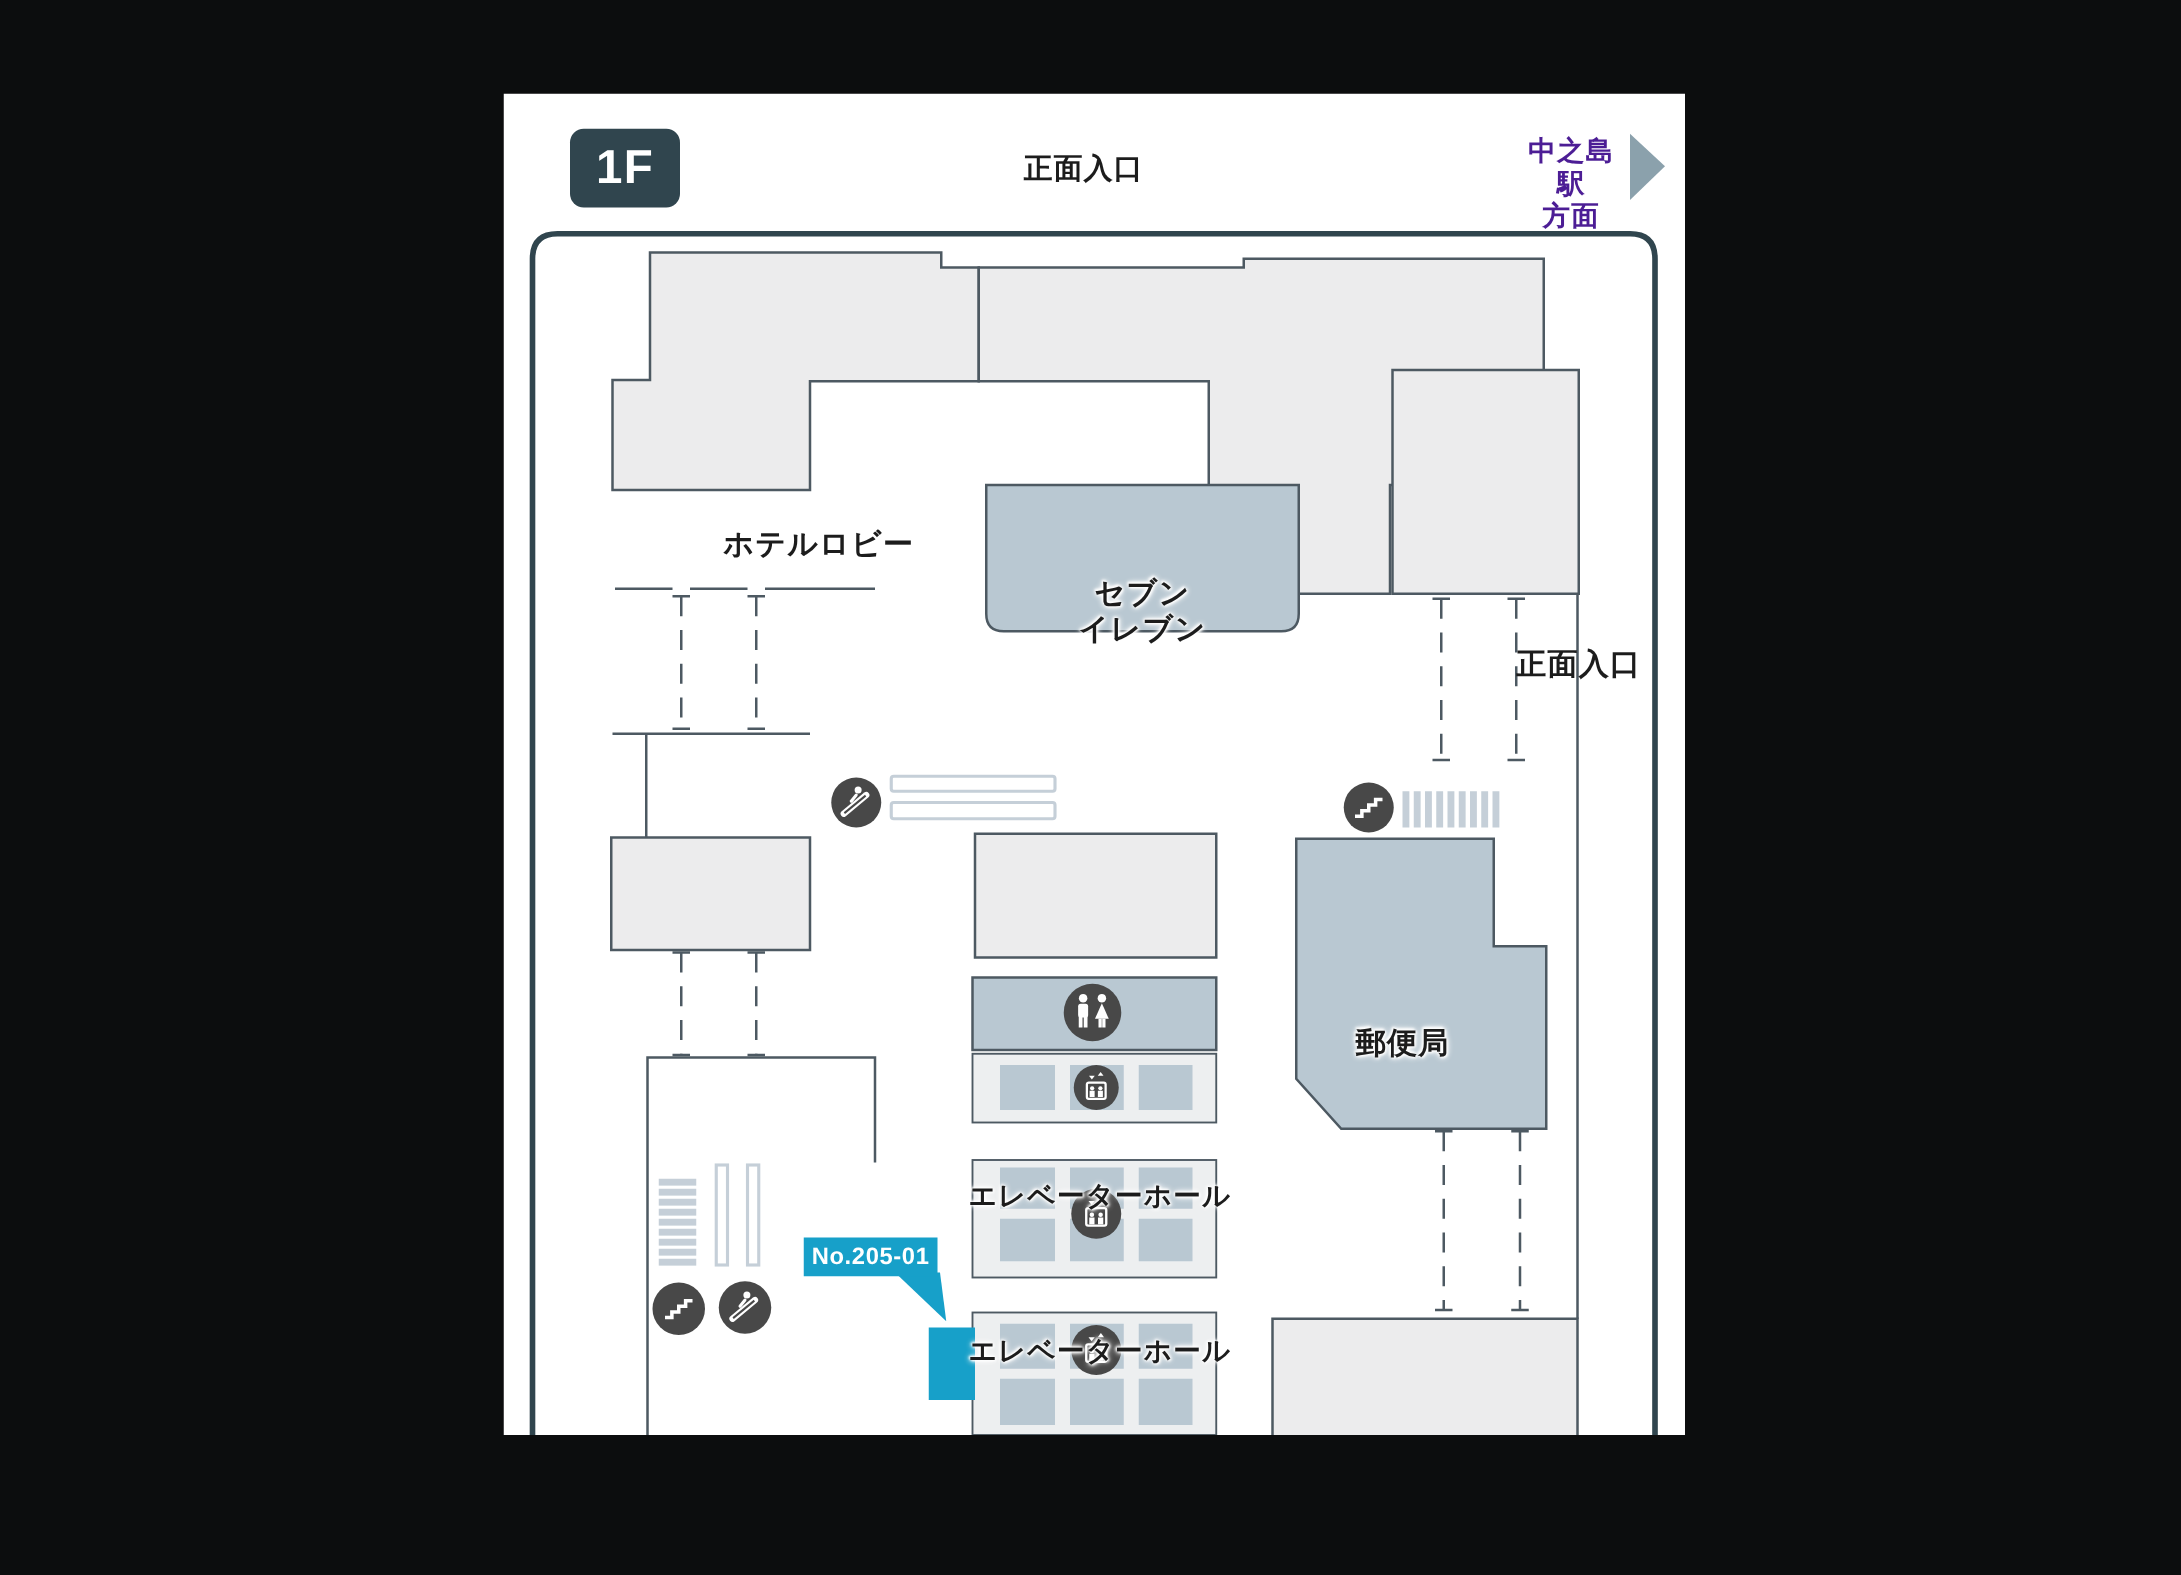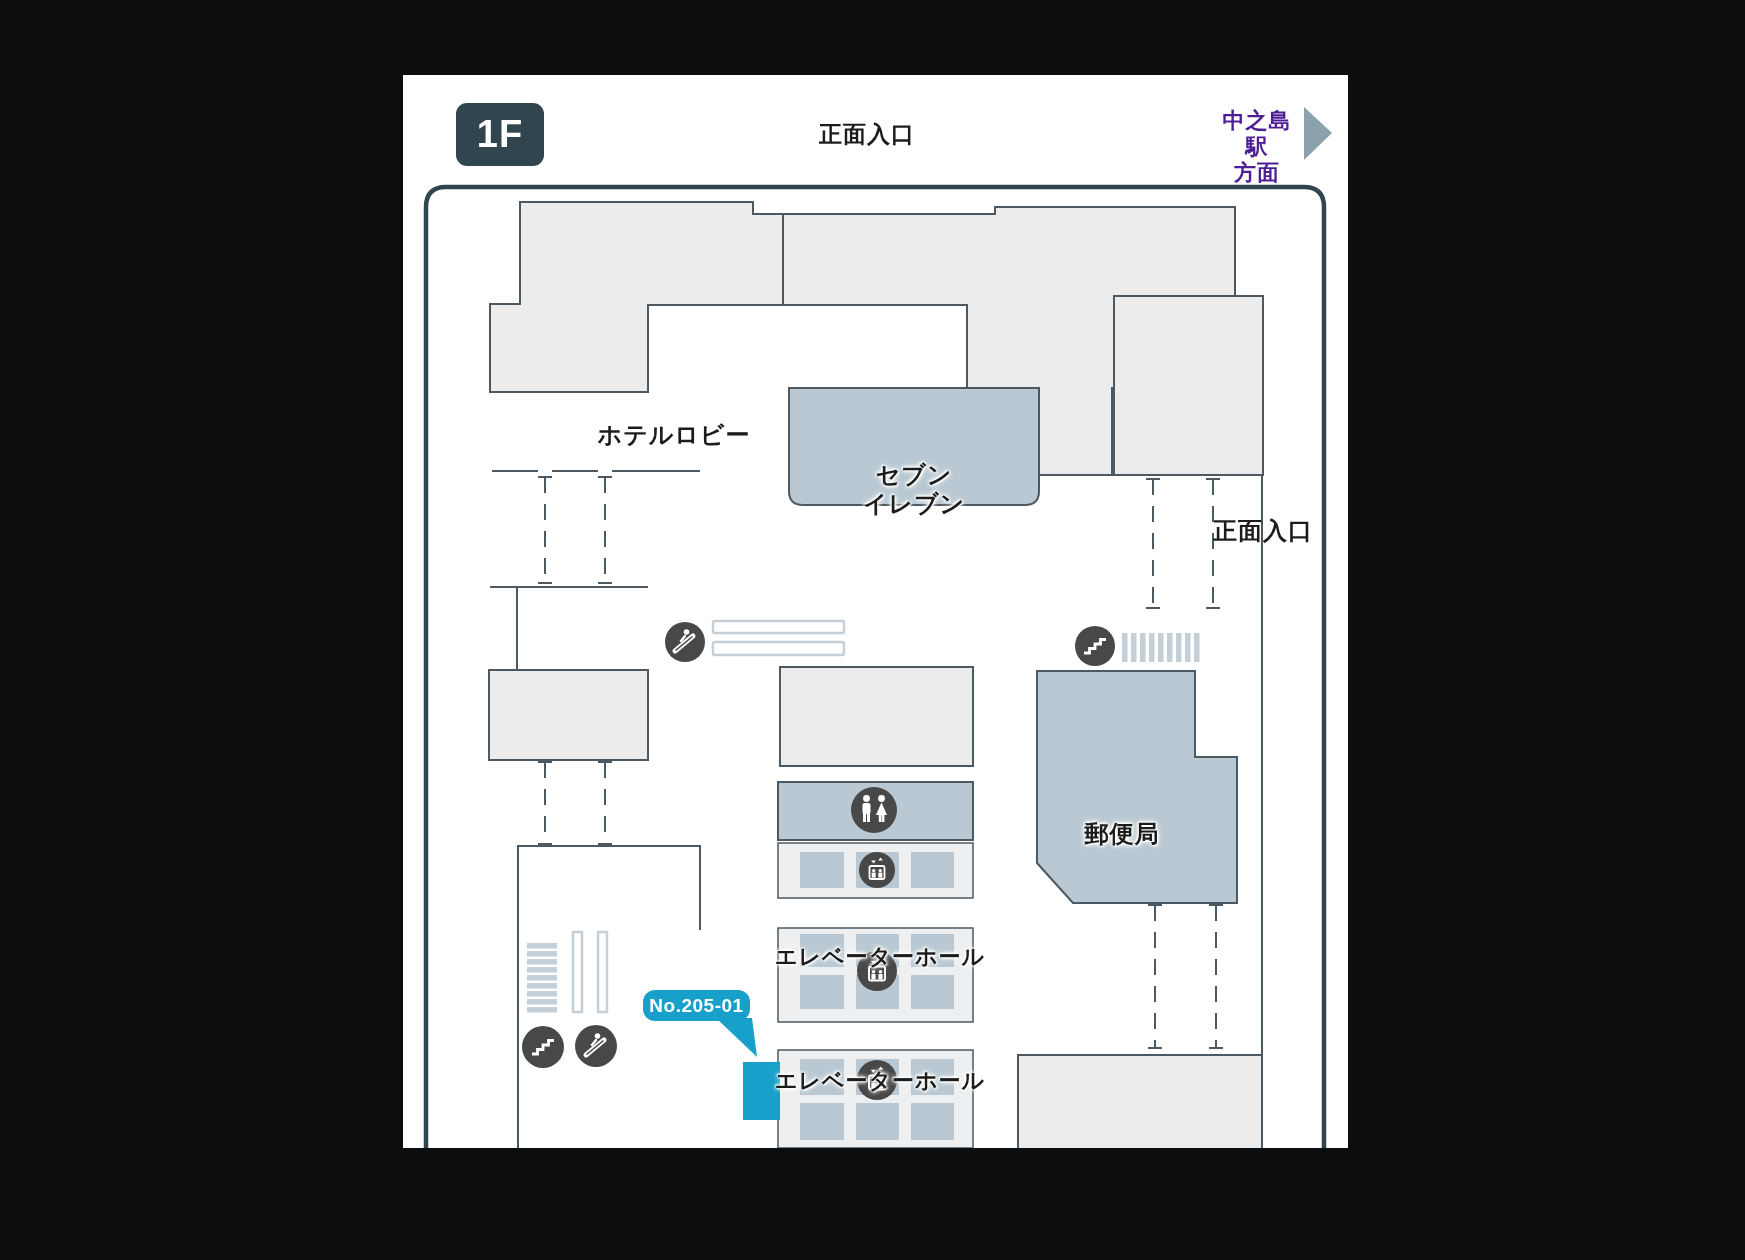--- a/index.html
+++ b/index.html
@@ -7,27 +7,27 @@
   #card{position:absolute;left:403px;top:75px;width:945px;height:1073px;background:#ffffff;overflow:hidden;}
   #map-svg{position:absolute;left:0;top:0;width:945px;height:1073px;}
   .lbl{position:absolute;color:#1c1c1c;font-weight:600;white-space:nowrap;transform:translateX(-50%);
     text-align:center;letter-spacing:1px;}
   .halo{text-shadow:0 0 3px #fff,0 0 5px #fff,0 0 6px #fff,1px 1px 2px #fff,-1px -1px 2px #fff;margin-top:44px;}
   #floor-badge{position:absolute;left:23px;top:28px;width:88px;height:63px;background:#30454e;border-radius:11px;
     color:#fff;font-size:38px;font-weight:700;display:flex;align-items:center;justify-content:center;letter-spacing:1px;margin-left:30px;}
   #street-label{left:464px;top:44px;font-size:23px;}
   #station-label{position:absolute;left:854px;top:33px;transform:translateX(-50%);color:#4c1d95;font-weight:600;
     font-size:22px;line-height:26px;text-align:center;letter-spacing:1px;}
-  #hotel-lobby-label{left:271px;top:344px;font-size:24px;}
+  #hotel-lobby-label{left:252px;top:344px;font-size:24px;}
   #seven-label{left:511px;top:341px;font-size:24px;line-height:29px;}
   #post-office-label{left:719px;top:699px;font-size:24px;}
   #elevator-hall-label-1{left:477px;top:823px;font-size:22px;}
   #elevator-hall-label-2{left:477px;top:947px;font-size:22px;}
   #entrance-label{left:860px;top:440px;font-size:24px;}
-  #marker-badge{position:absolute;left:240px;top:915px;width:107px;height:31px;background:#17a0c9;border-radius:12px;
+  #marker-badge{position:absolute;left:240px;top:915px;width:107px;height:31px;background:#17a0c9;border-radius:0;
     color:#fff;font-size:19px;font-weight:700;display:flex;align-items:center;justify-content:center;letter-spacing:.5px;}
 </style>
 </head>
 <body>
 
 <div id="card">
 
   <svg id="map-svg" viewBox="403 75 945 1073">
 
     <path d="M426,1148 L426,207 Q426,187 446,187 L1304,187 Q1324,187 1324,207 L1324,1148" fill="none" stroke="#30454e" stroke-width="4.5"></path>

